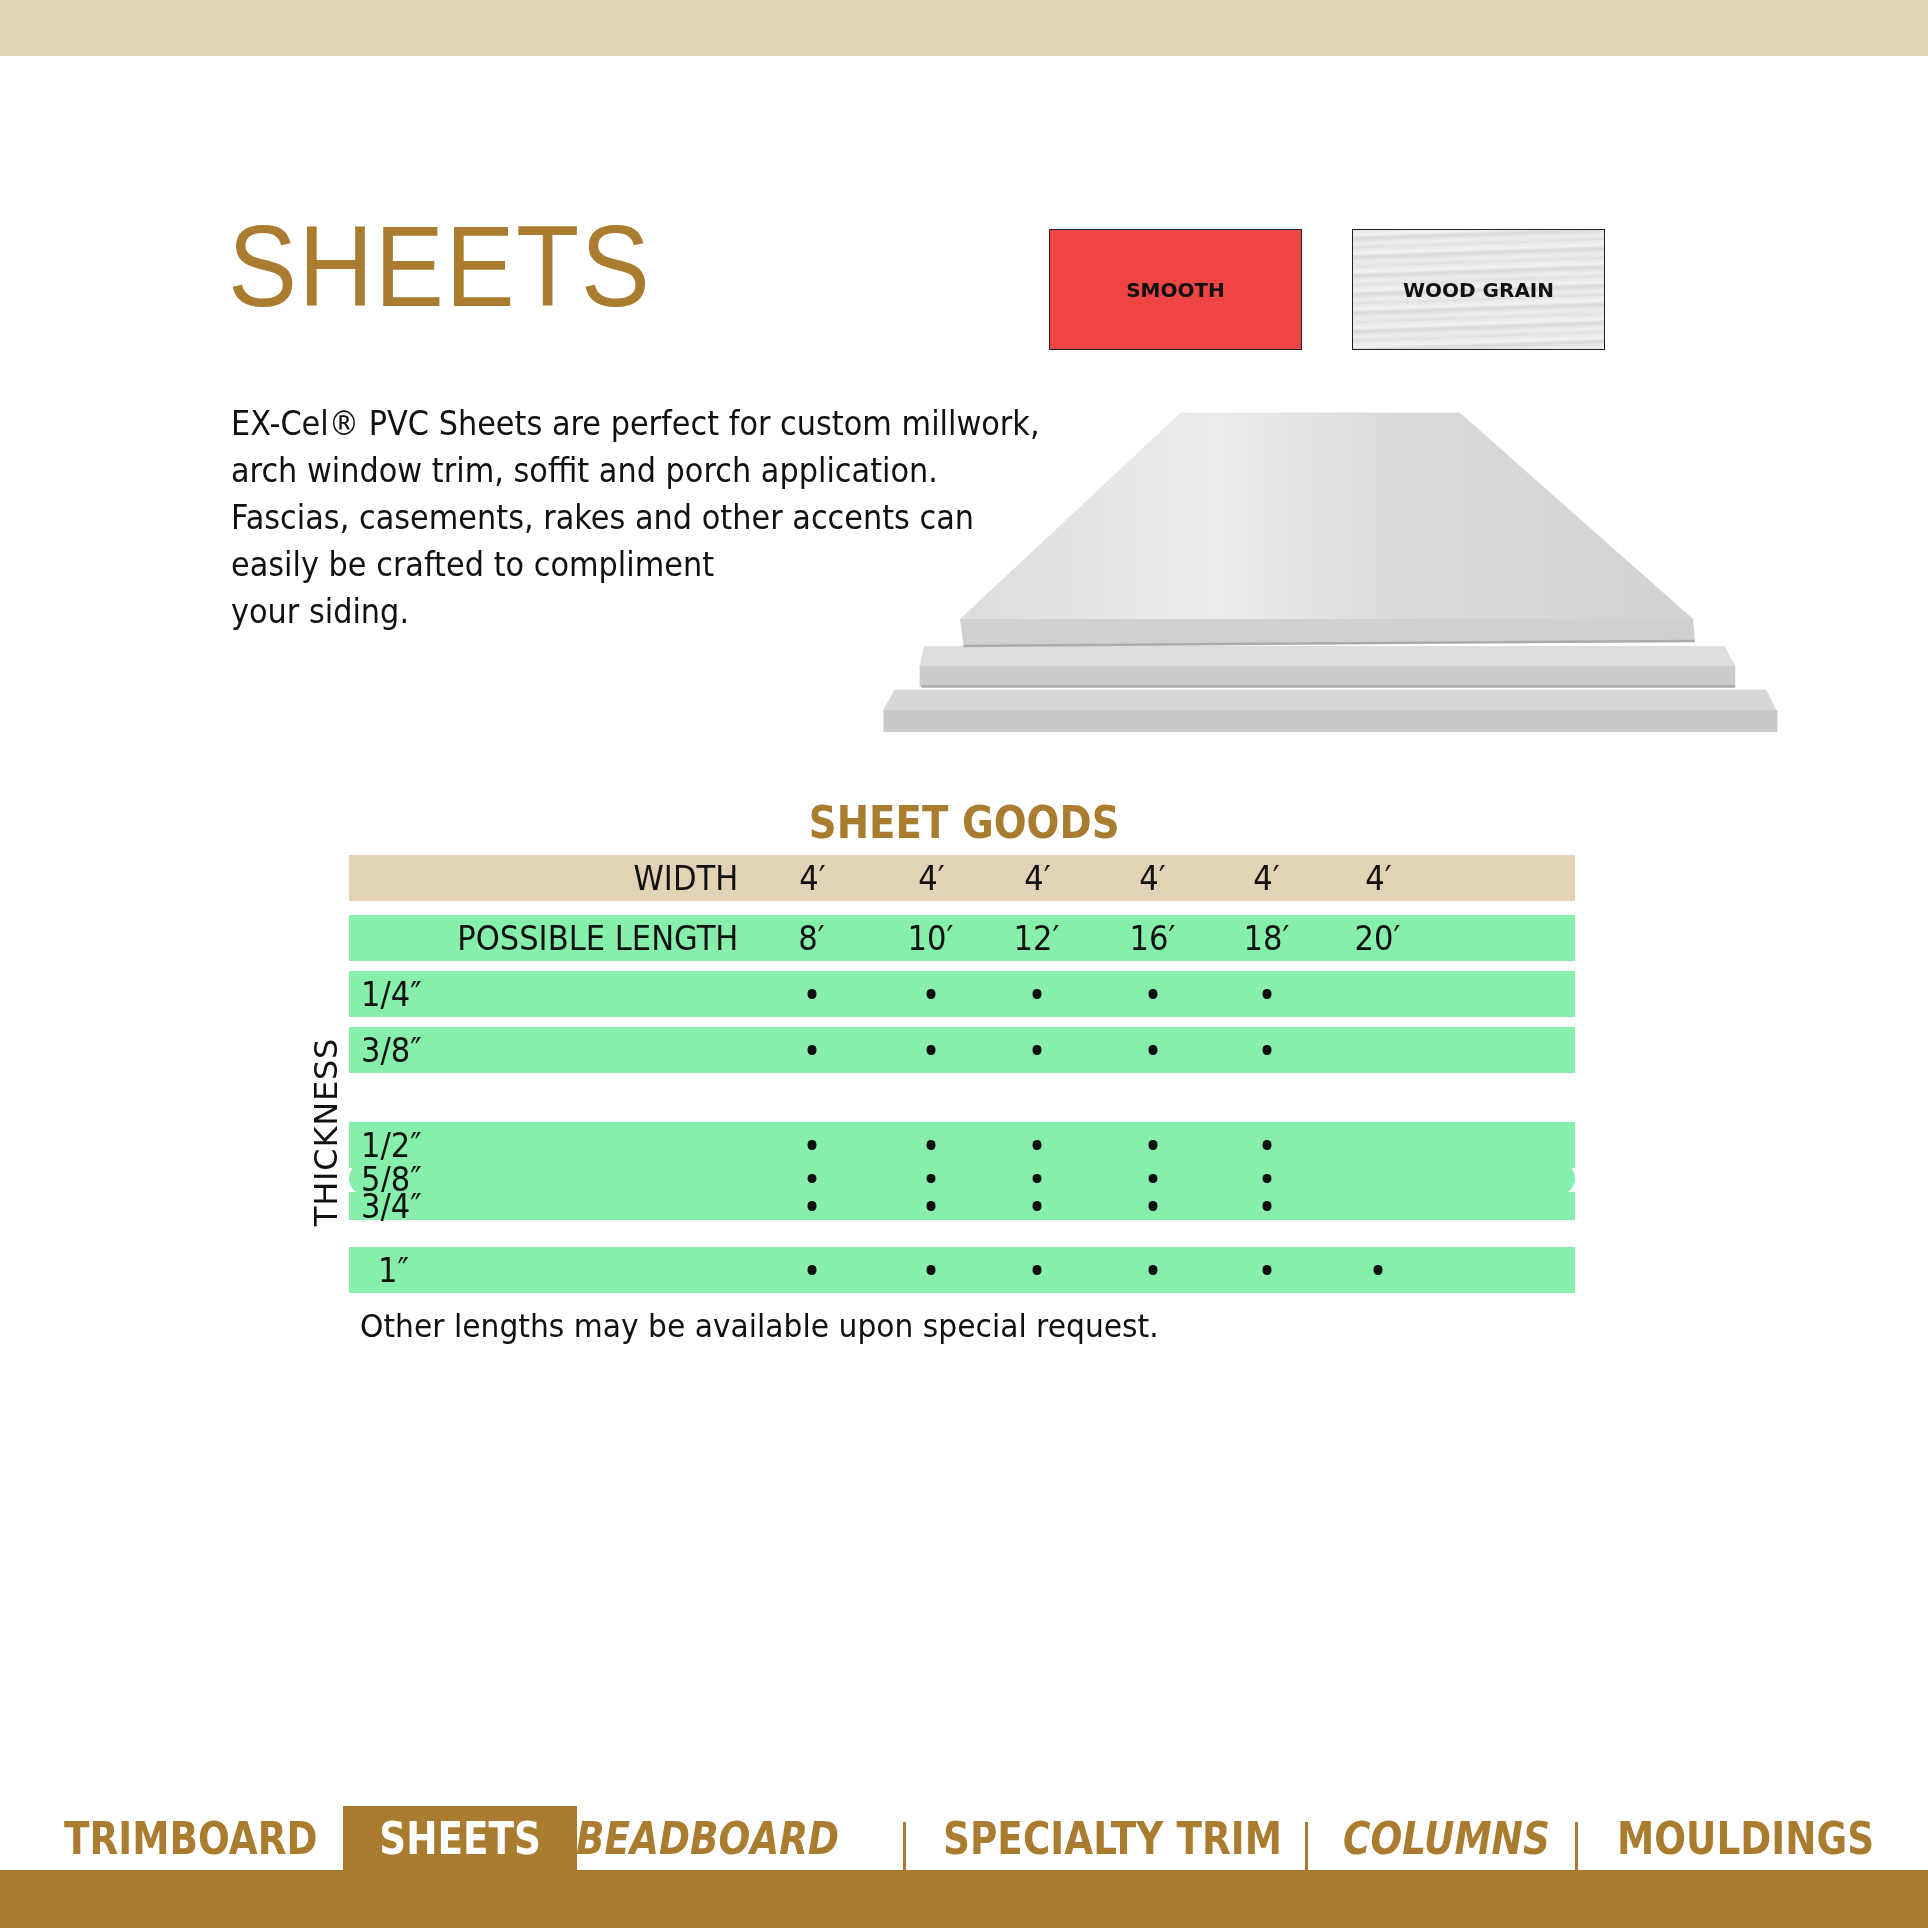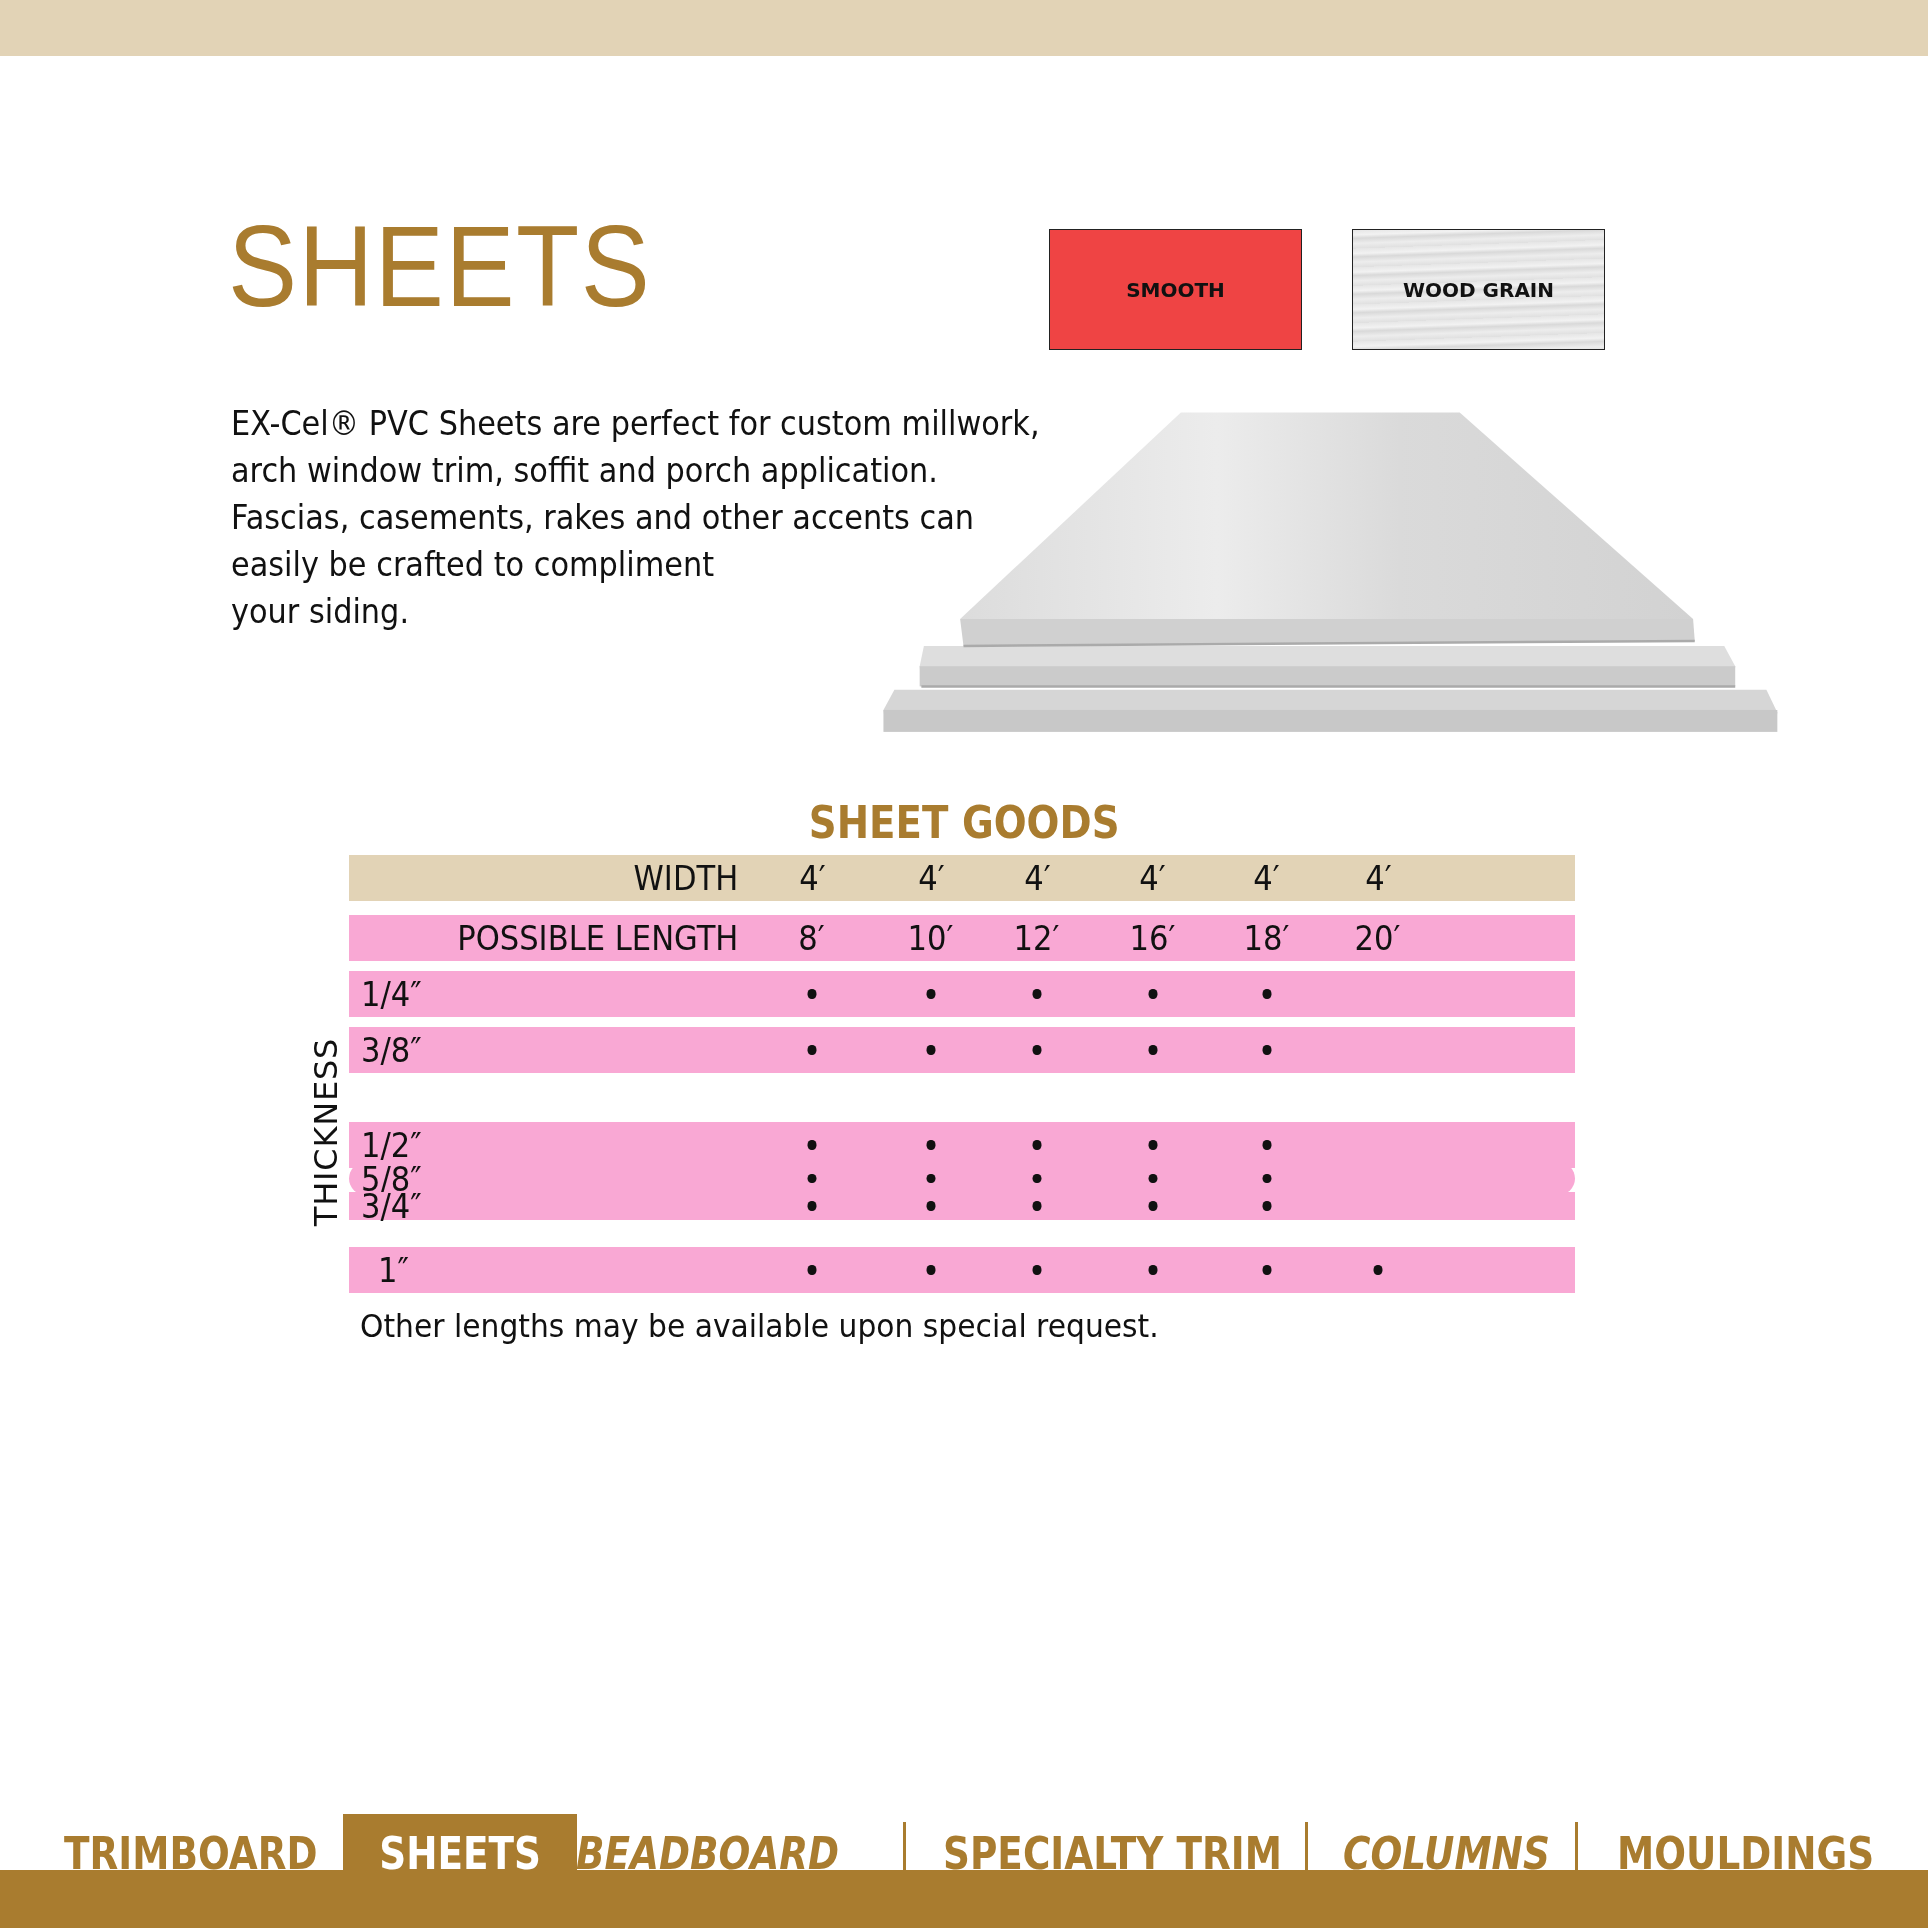--- a/index.html
+++ b/index.html
@@ -6,31 +6,31 @@
   body{width:1929px;height:1929px;position:relative;overflow:hidden;font-family:"DejaVu Sans Condensed","DejaVu Sans",sans-serif;}
   .topbar{position:absolute;left:0;top:0;width:1929px;height:56px;background:#E2D3B6;}
   .title{position:absolute;left:228px;top:209px;font-size:115px;line-height:1;color:#A97C2F;font-family:"Liberation Sans Narrow","Liberation Sans",sans-serif;transform:scaleX(0.9);transform-origin:left top;letter-spacing:1.7px;}
   .swatch{position:absolute;top:229px;width:253px;height:121px;border:1.7px solid #222;display:flex;align-items:center;justify-content:center;font-family:"DejaVu Sans",sans-serif;font-weight:bold;font-size:20px;color:#111;box-sizing:border-box;}
   .swatch.smooth{left:1049px;background:#ef4444;}
   .swatch.wood{left:1352px;background:repeating-linear-gradient(178deg,#e6e6e6 0px,#f2f2f2 5px,#d9d9d9 8.4px,#ededed 13.5px,#e0e0e0 18.6px);}
   .desc{position:absolute;left:231px;top:400px;width:843px;font-size:33px;line-height:47px;color:#111;font-family:"DejaVu Sans",sans-serif;transform:scaleX(0.92);transform-origin:left top;}
   .desc span{display:block;white-space:nowrap;}
   .sheet-img{position:absolute;left:877px;top:405px;}
   .table-title{position:absolute;left:0;width:1929px;top:797px;text-align:center;font-size:44px;font-weight:bold;color:#A97C2F;font-family:"DejaVu Sans",sans-serif;transform:scaleX(0.88);transform-origin:962px 0;}
-  .row{position:absolute;left:349px;width:1226px;background:#f9a8d4;}
+  .row{position:absolute;left:349px;width:1226px;background:#86efac;}
   .row.width{background:#E2D3B6;}
   .cell{position:absolute;top:0;height:100%;display:flex;align-items:center;justify-content:center;font-size:34px;color:#111;font-family:"DejaVu Sans",sans-serif;transform:scaleX(0.9);}
   .rowlabel{position:absolute;top:0;height:100%;display:flex;align-items:center;font-size:34px;color:#111;font-family:"DejaVu Sans",sans-serif;}
   .rowlabel.right{right:837px;justify-content:flex-end;transform:scaleX(0.9);transform-origin:right center;white-space:nowrap;}
   .rowlabel.left{left:11.8px;transform:scaleX(0.9);transform-origin:left center;}
   .dot{width:9.3px;height:9.3px;border-radius:50%;background:#111;}
   .thickness{position:absolute;left:326px;top:1132px;transform:translate(-50%,-50%) rotate(-90deg);font-size:32px;color:#111;font-family:"DejaVu Sans",sans-serif;letter-spacing:0.8px;white-space:nowrap;}
   .note{position:absolute;left:360px;top:1307px;font-size:32px;color:#111;font-family:"DejaVu Sans",sans-serif;transform:scaleX(0.93);transform-origin:left top;white-space:nowrap;}
   .navbar{position:absolute;left:0;top:1870px;width:1929px;height:58px;background:#A97C2F;}
-  .nav{position:absolute;top:1806px;height:65px;display:flex;align-items:flex-end;font-size:44px;font-weight:bold;color:#A97C2F;font-family:"DejaVu Sans",sans-serif;white-space:nowrap;margin-top:8px;}
+  .nav{position:absolute;top:1806px;height:65px;display:flex;align-items:center;font-size:44px;font-weight:bold;color:#A97C2F;font-family:"DejaVu Sans",sans-serif;white-space:nowrap;}
   .nav .lbl{display:inline-block;transform:scaleX(0.85);transform-origin:left center;}
   .nav.active{background:#A97C2F;color:#fff;justify-content:center;}
   .nav.active .lbl{transform-origin:center center;}
   .sep{position:absolute;top:1822px;width:3.4px;height:49px;background:#A97C2F;}
 </style>
 </head>
 <body>
 
 <div class="topbar"></div>
 

